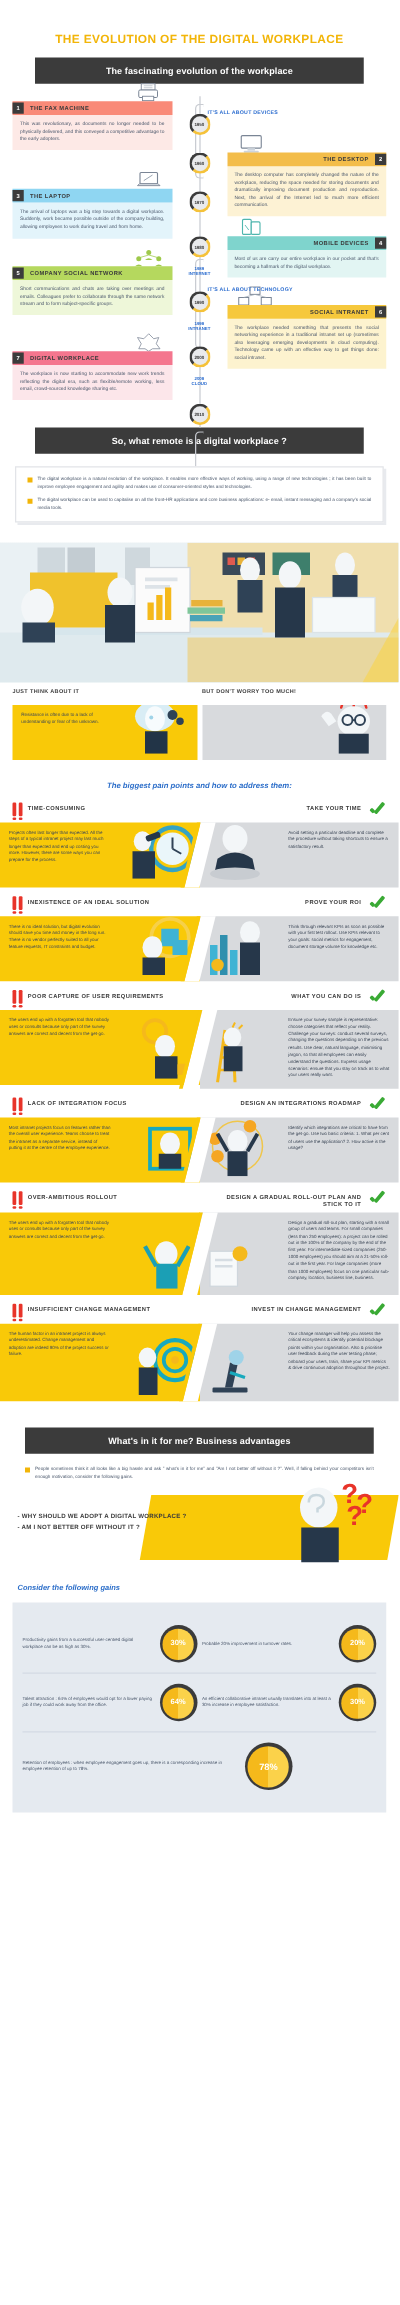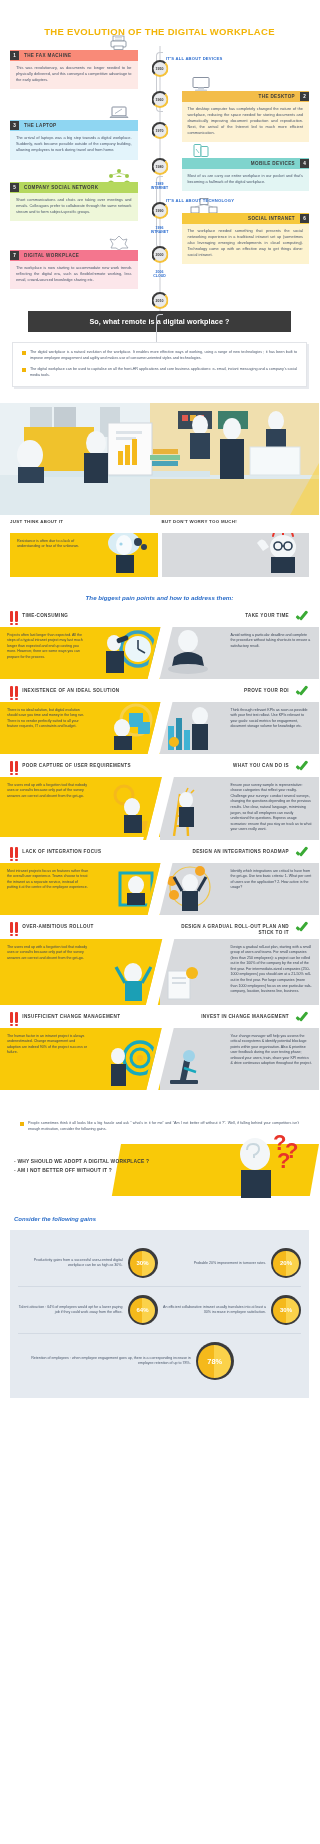--- a/index.html
+++ b/index.html
@@ -187,21 +187,21 @@
   }
   .q-text {
     position:relative; z-index:3; padding:14px 0 0 14px;
     font-size:4.9px; font-weight:bold; line-height:1.7; color:#3b3b3b; letter-spacing:.2px;
   }
   .consider {
     font-style:italic; font-weight:bold; font-size:6px;
     color:#2c6ec9; padding:6px 0 8px 14px;
   }
 
-  .gains { background:#e5eaf0; margin:0 10px 24px; padding:10px 8px;text-align:right; }
+  .gains { background:#e5eaf0; margin:0 10px 24px; padding:10px 8px; }
   .gain-row { display:flex; align-items:center; gap:4px; padding:8px 0; }
   .gain-row + .gain-row { border-top:1px solid #d3dae3; }
   .gain-cell { display:flex; align-items:center; gap:5px; width:50%; }
   .gain-cell.full { width:100%; }
   .gain-txt { font-size:3.6px; line-height:1.55; color:#49566a; flex:1; }
   .donut {
     flex:0 0 auto; width:30px; height:30px; border-radius:50%;
     display:flex; align-items:center; justify-content:center;
     position:relative; background:#3b3b3b;
   }
@@ -214,20 +214,21 @@
     position:relative; z-index:2; font-size:6px; font-weight:bold; color:#fff;
   }
   .donut.big .pct { font-size:7.4px; }
 </style>
 </head>
 <body>
 
 <div class="page">
 
   <div class="main-title">THE EVOLUTION OF THE DIGITAL WORKPLACE</div>
+  <div class="dark-bar">The fascinating evolution of the workplace</div>
 
   <div class="timeline">
     <div class="tl-spine"></div>
 
     <div class="bracket" style="left:156px; top:6px; height:60px;"></div>
     <div class="sect-lbl" style="left:166px; top:10px;">IT'S ALL ABOUT DEVICES</div>
 
     <div class="bracket" style="left:156px; top:130px; height:72px;"></div>
     <div class="sect-lbl" style="left:166px; top:152px;">IT'S ALL ABOUT TECHNOLOGY</div>
 
@@ -846,20 +847,21 @@
                 <circle cx="27" cy="14" r="6" fill="#9fd3e8"></circle>
                 <line x1="22" y1="26" x2="34" y2="30" stroke="#18a9bd" stroke-width="2.4"></line>
               </svg>
           </div>
         </div>
       </div>
     </div>
   </div>
 
   <div style="height:14px"></div>
+  <div class="dark-bar wide">What's in it for me? Business advantages</div>
 
   <div class="note">
     <span class="bullet"></span>
     <span class="note-txt">People sometimes think it all looks like a big hassle and ask " what's in it for me" and "Am I not better off without it ?". Well, if falling behind your competitors isn't enough motivation, consider the following gains.</span>
   </div>
 
   <div class="q-band">
     <div class="q-yellow"></div>
     <div style="position:absolute;right:18px;top:-16px;z-index:4;">
       <svg width="80" height="70" viewBox="0 0 80 70">

